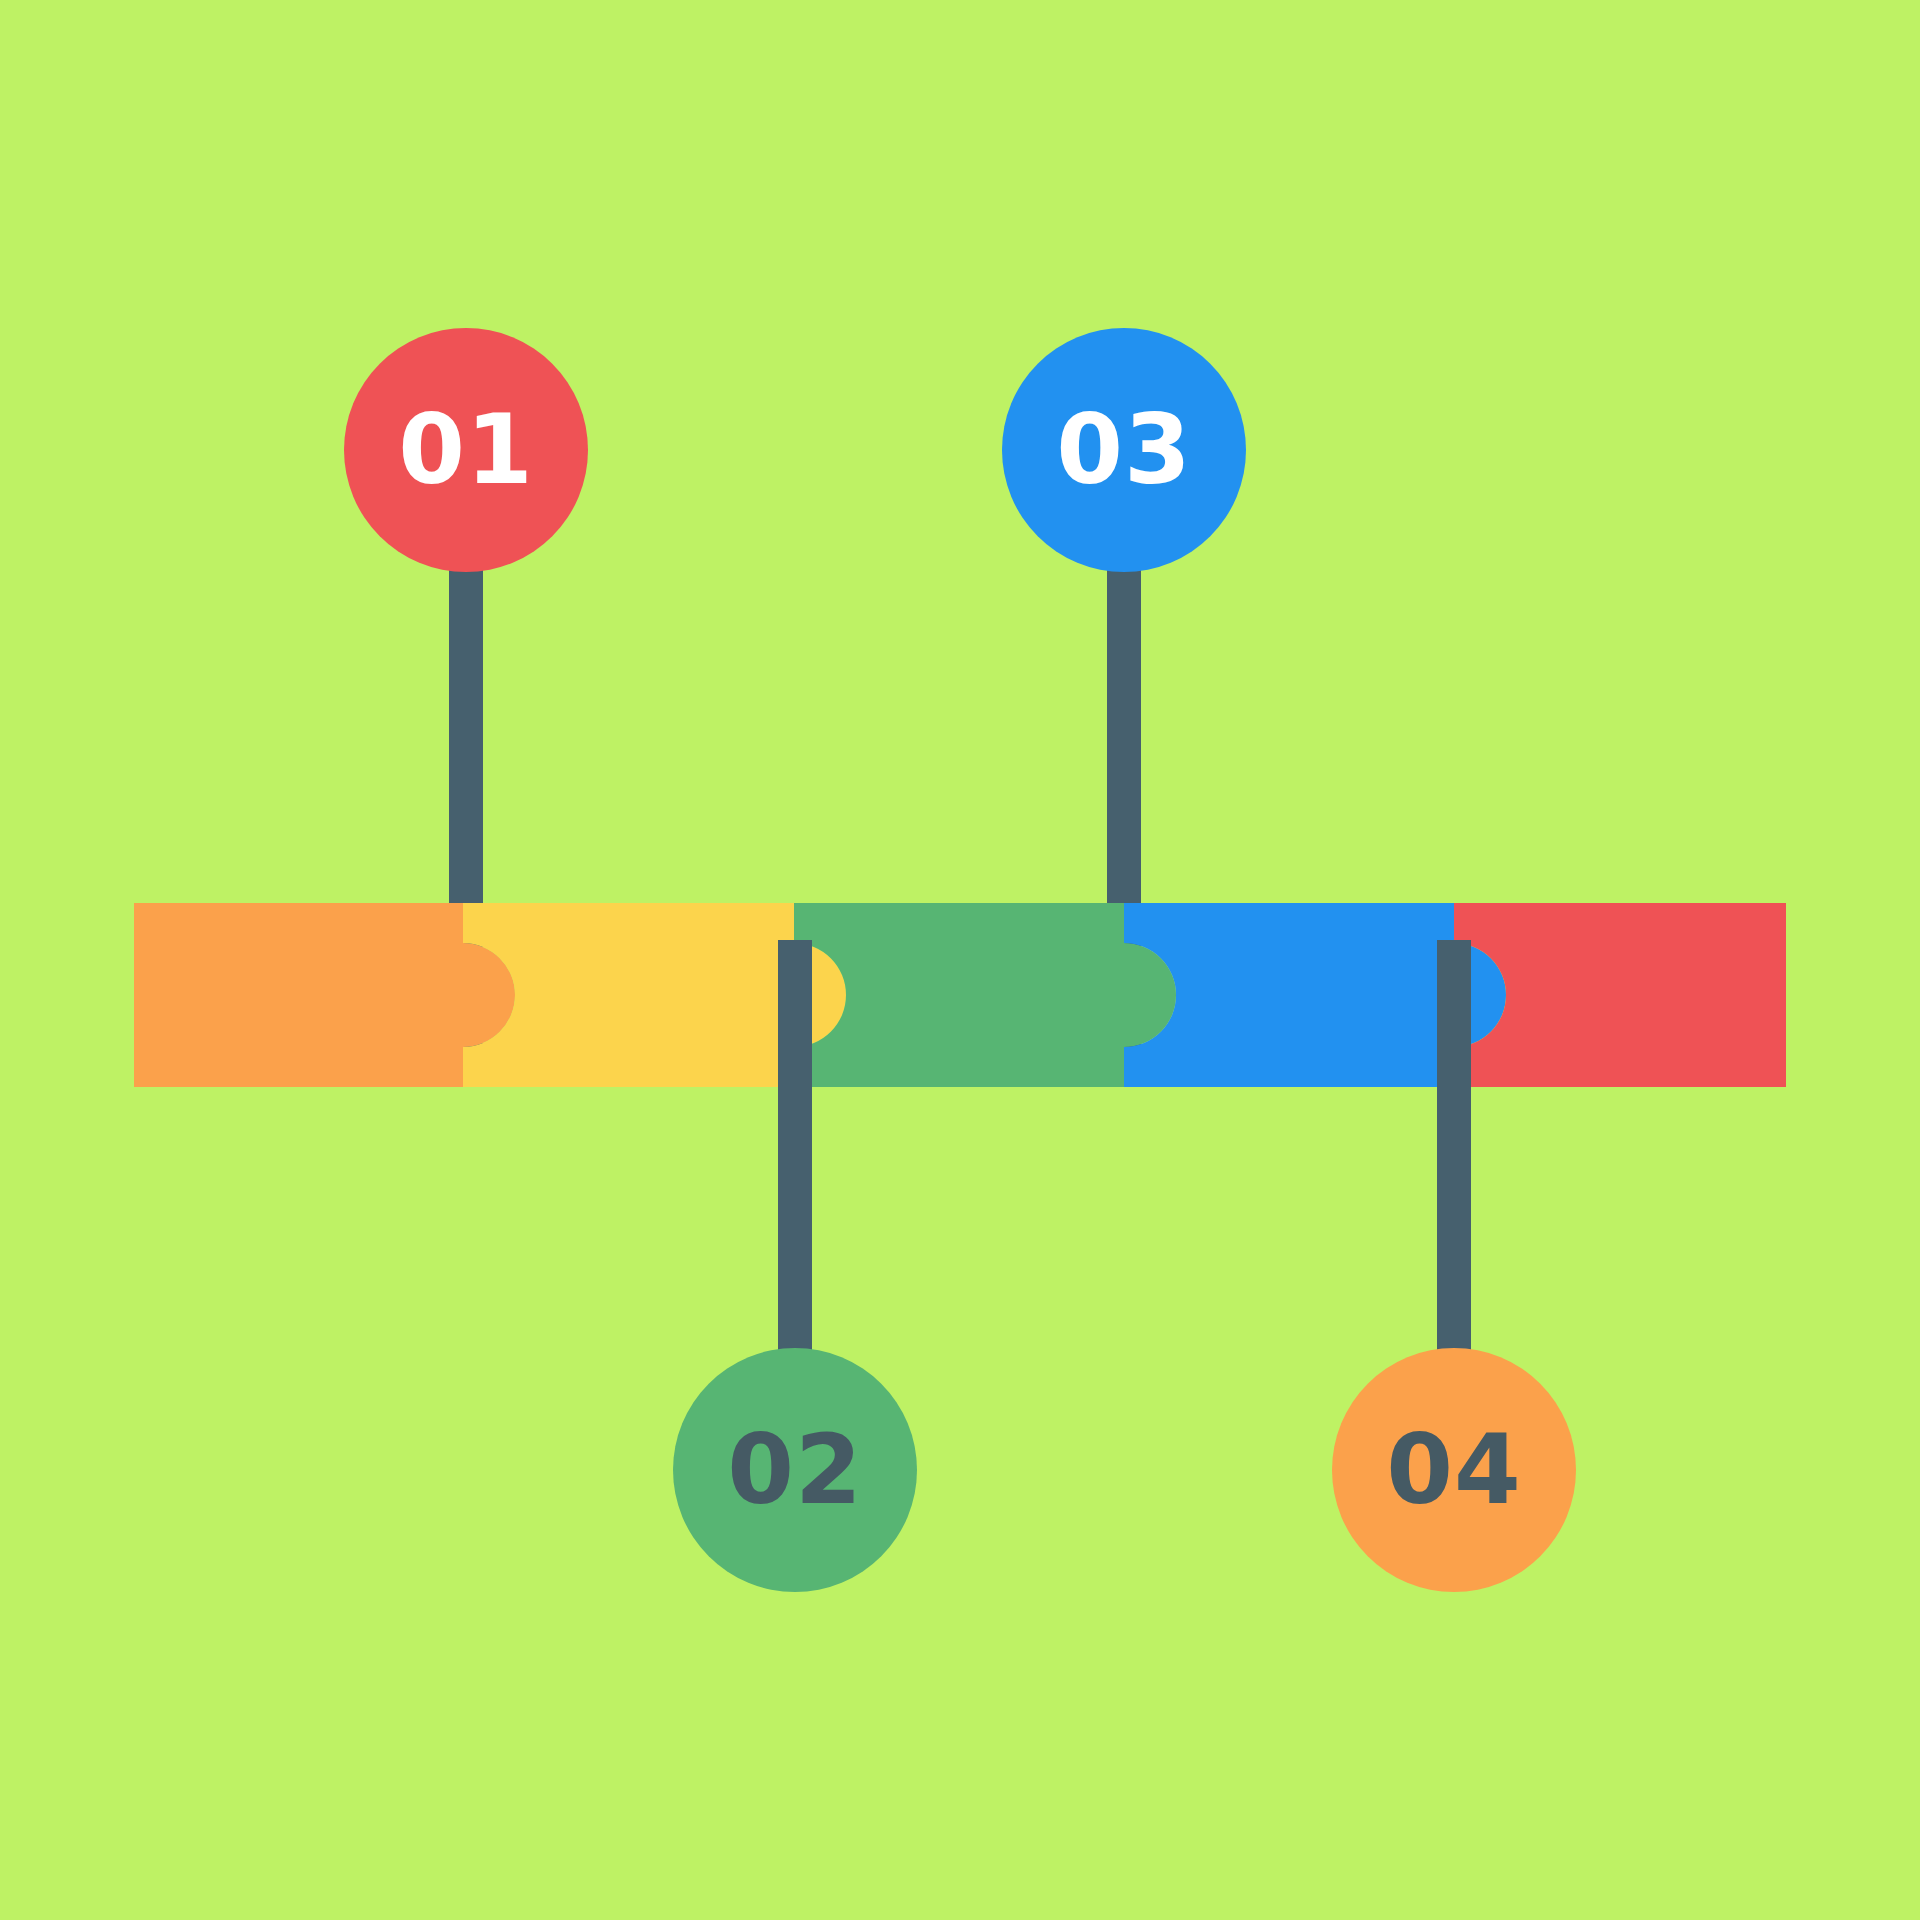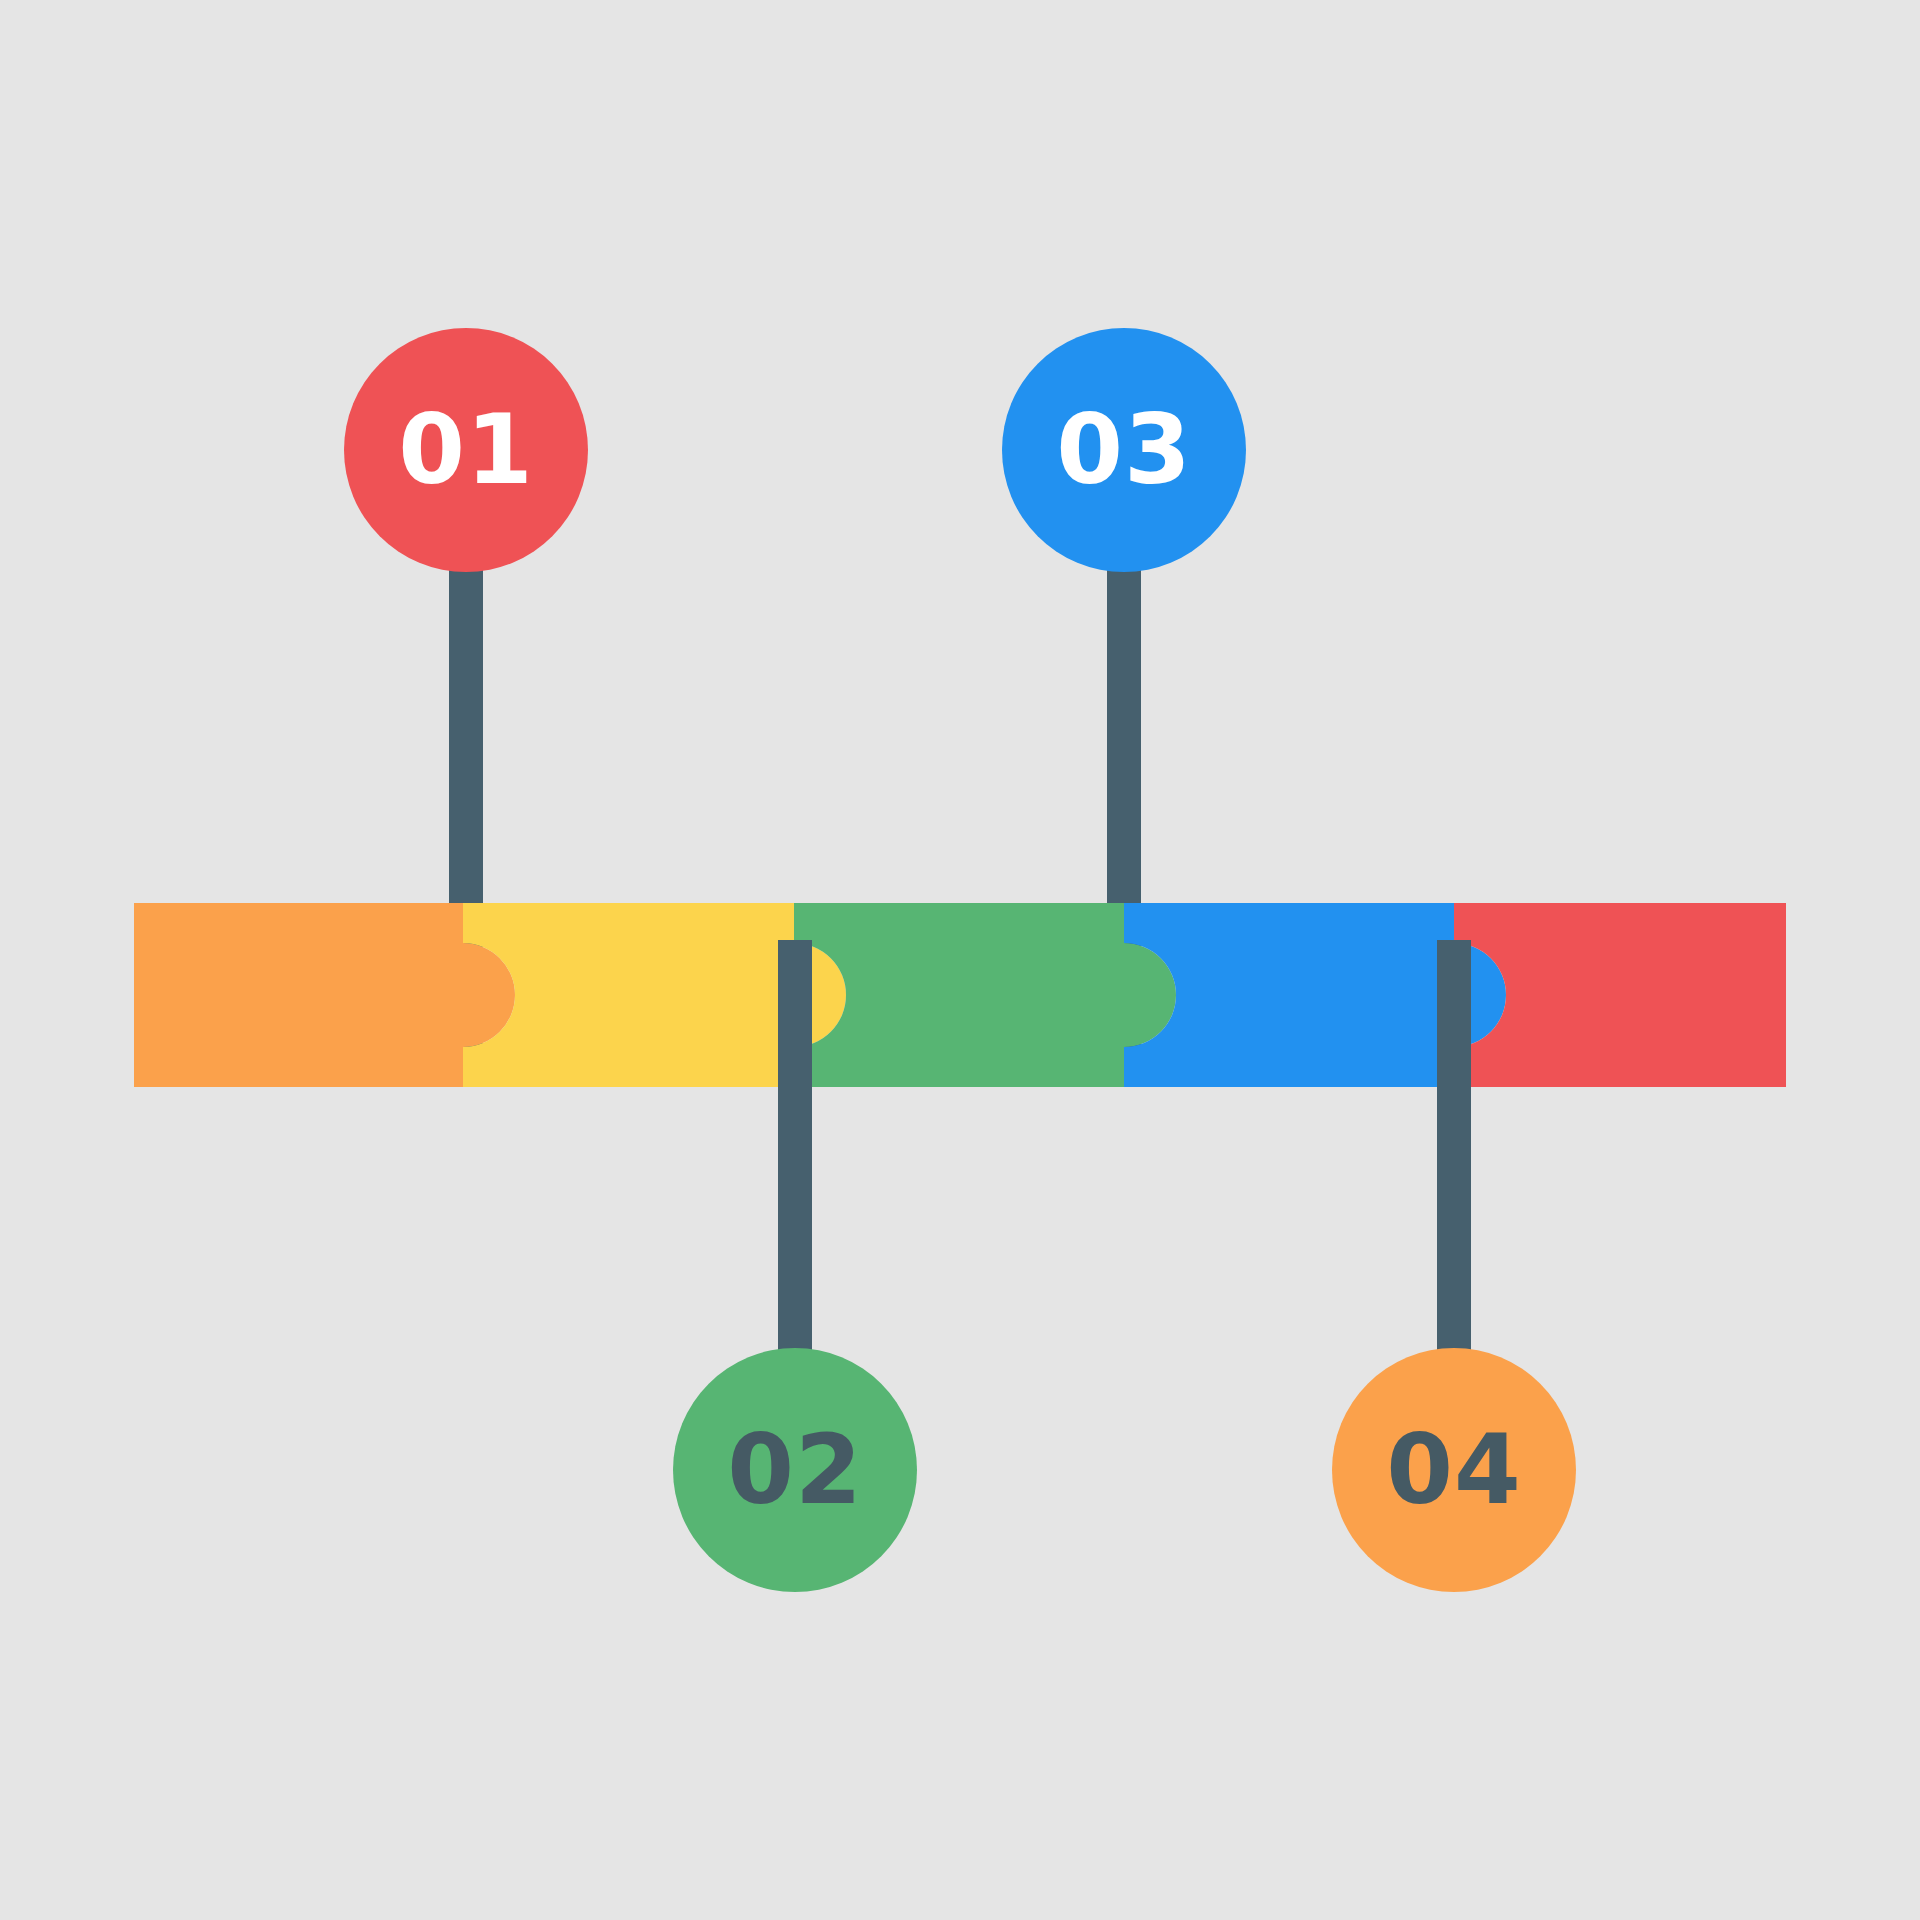--- a/index.html
+++ b/index.html
@@ -8,21 +8,21 @@
     padding: 0;
     background: #ffffff;
   }
   body {
     font-family: "DejaVu Sans", "Liberation Sans", sans-serif;
   }
   #stage {
     position: relative;
     width: 1920px;
     height: 1920px;
-    background: #e5e5e5;
+    background: #bef264;
     overflow: hidden;
   }
   #infographic-svg {
     position: absolute;
     left: 0;
     top: 0;
     width: 1920px;
     height: 1920px;
     display: block;
   }

